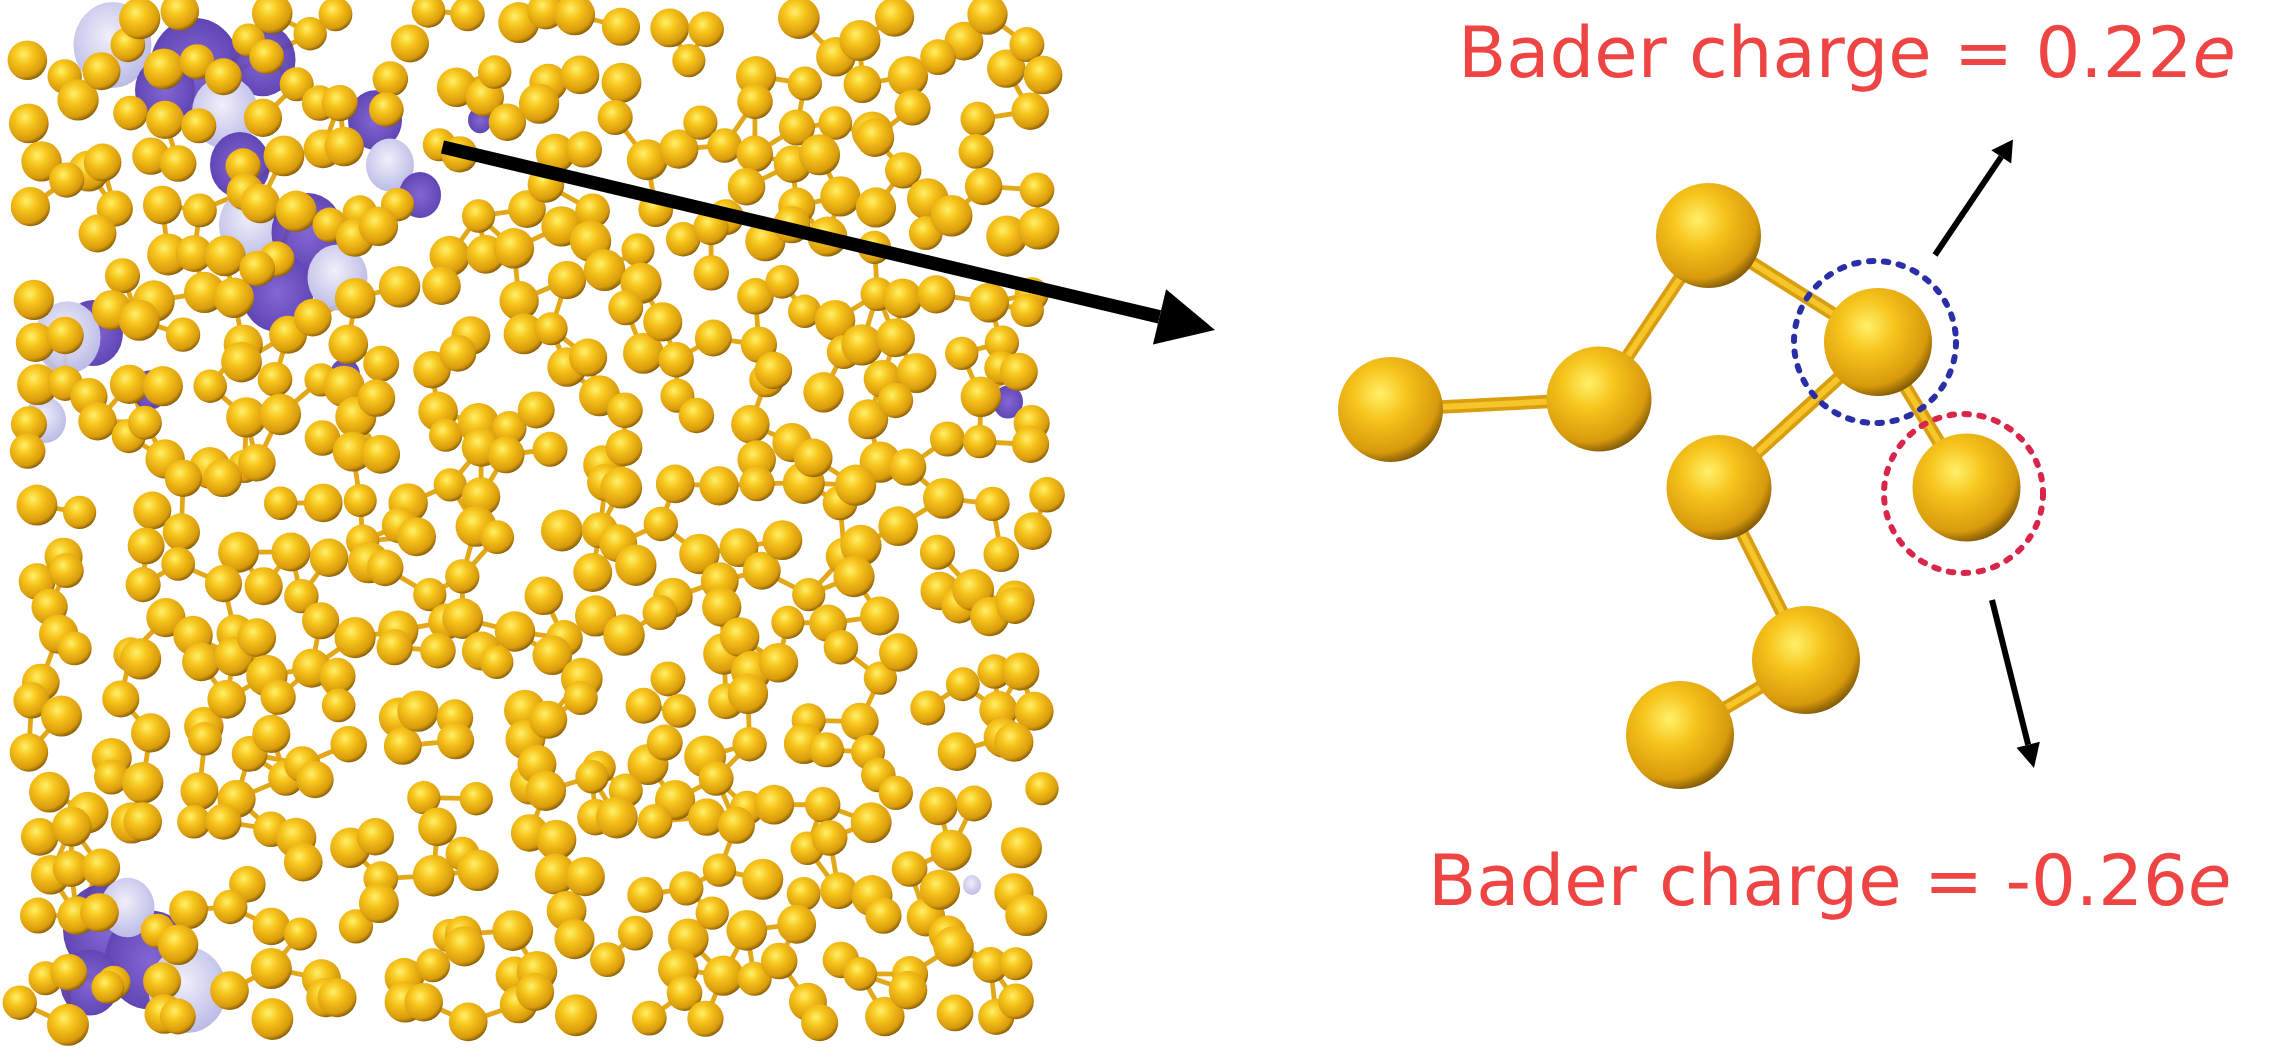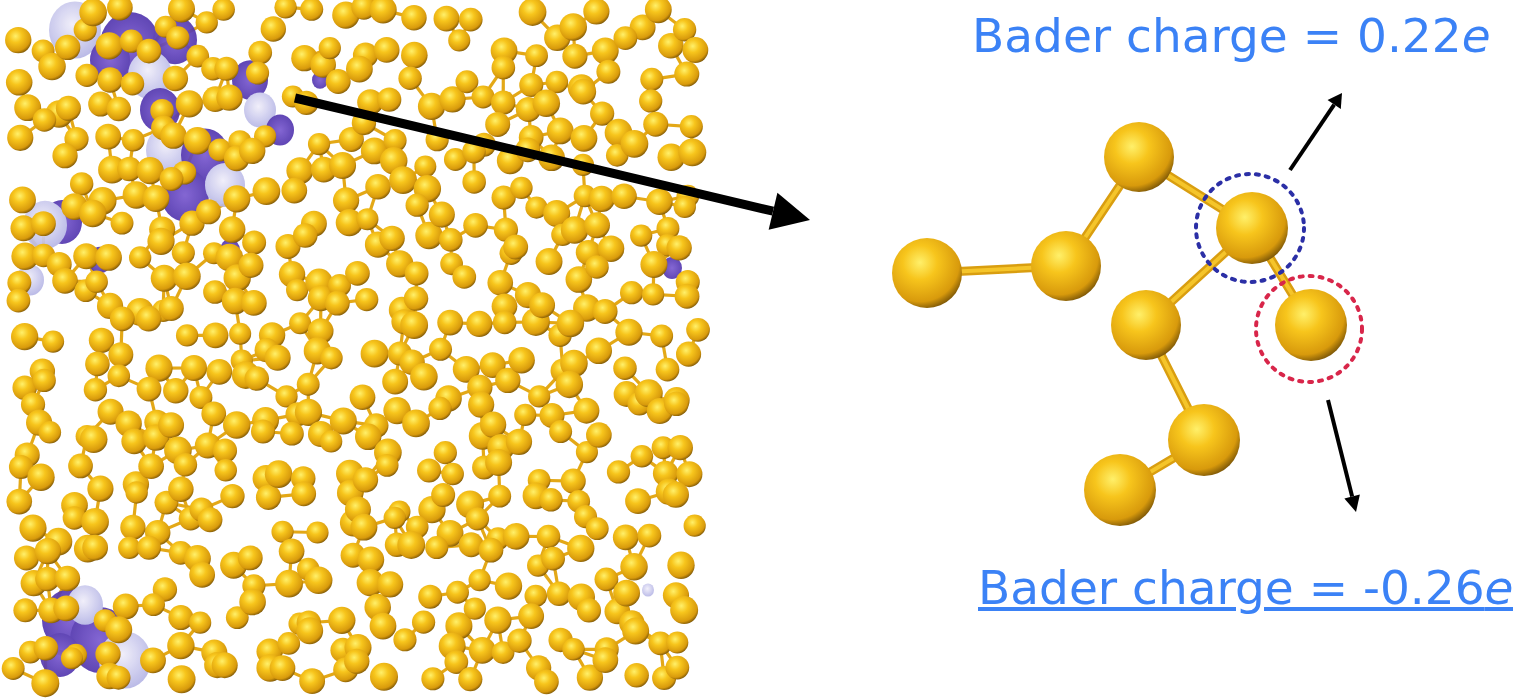--- a/index.html
+++ b/index.html
@@ -1,24 +1,24 @@
 <!DOCTYPE html>
 <html><head>
   <meta charset="utf-8">
   <style>
     html, body { margin: 0; padding: 0; background: #ffffff; }
     body { width: 1513px; height: 700px; position: relative; overflow: hidden; font-family: "Liberation Sans", "DejaVu Sans", sans-serif; }
     #figure { position: absolute; left: 0; top: 0; width: 1513px; height: 700px; }
     .label {
-      position: absolute; color: #3b82f6; font-family: "DejaVu Sans", "Liberation Sans", sans-serif;
+      position: absolute; color: #ef4444; font-family: "DejaVu Sans", "Liberation Sans", sans-serif;
       font-size: 47px; white-space: nowrap; letter-spacing: 0px;
     }
     .label .unit { font-style: italic; }
     #label-top { left: 972px; top: 8px; }
-    #label-bottom { left: 978px; top: 560px; text-decoration: underline; }
+    #label-bottom { left: 952px; top: 560px; }
   </style>
 </head>
 <body>
 
 <div id="figure">
   <svg id="fig-svg" width="1513" height="700" viewBox="0 0 1513 700" xmlns="http://www.w3.org/2000/svg">
     <defs>
       <radialGradient id="atomGrad" cx="0.4" cy="0.35" r="0.7">
         <stop offset="0" stop-color="#fff06a"></stop>
         <stop offset="0.35" stop-color="#f7c51c"></stop>

